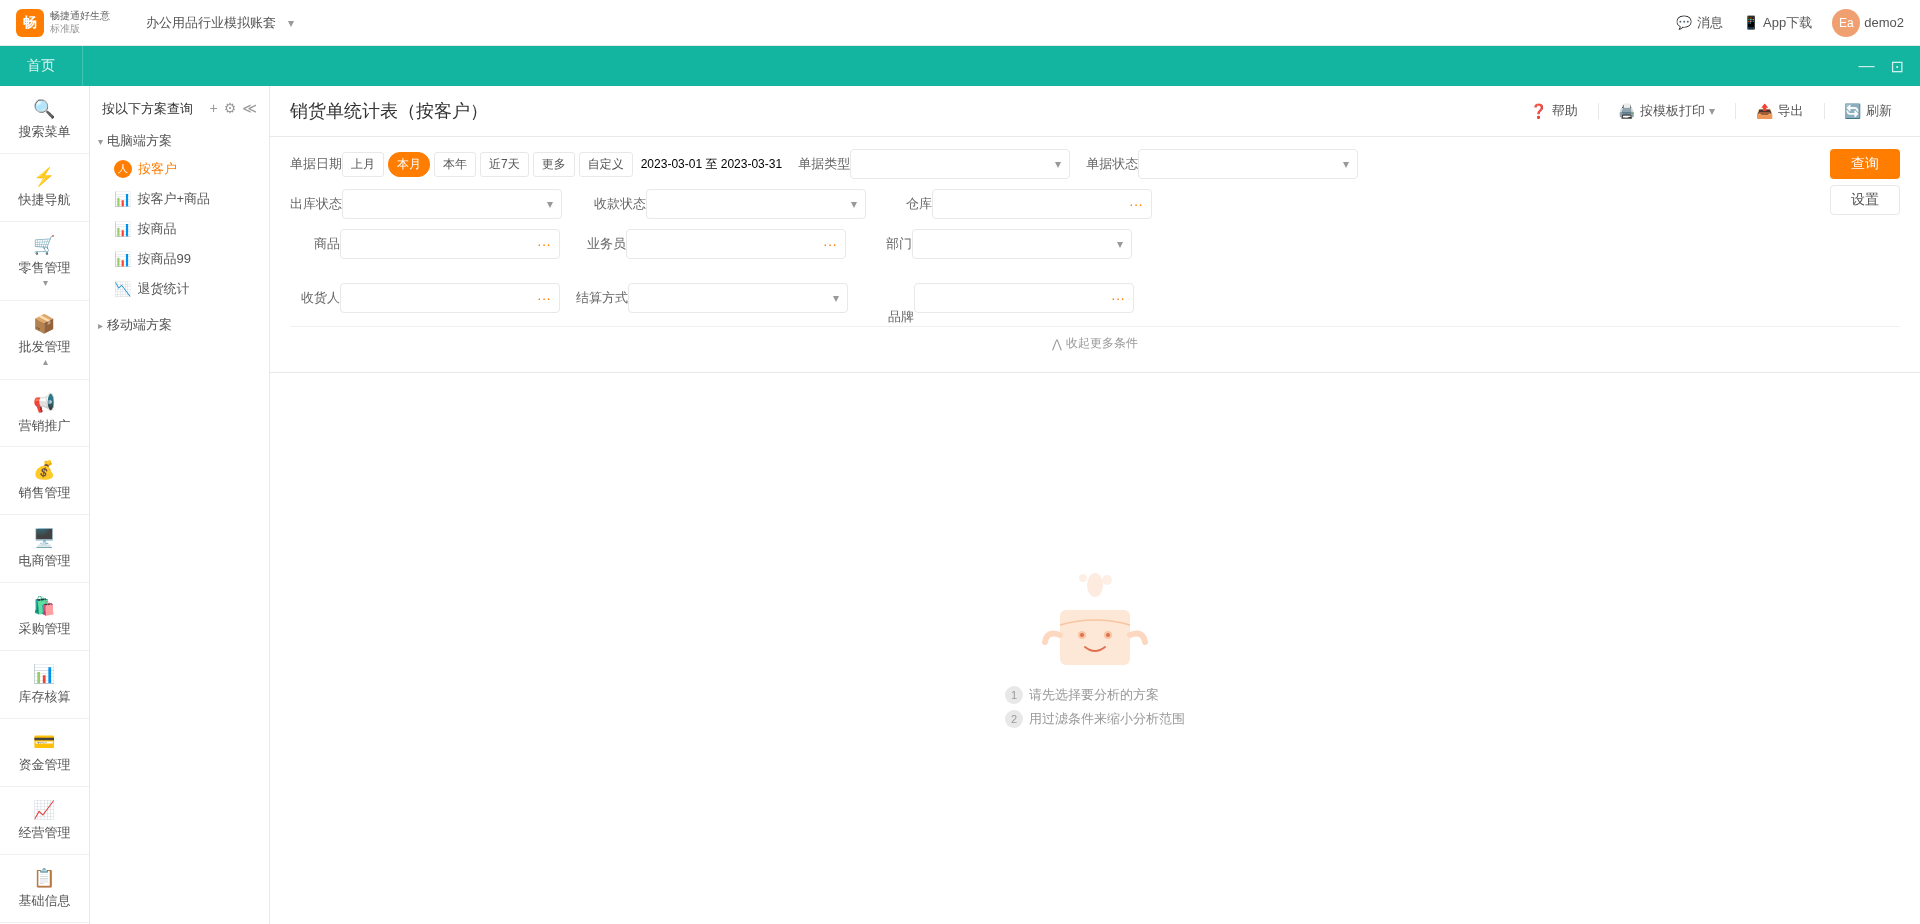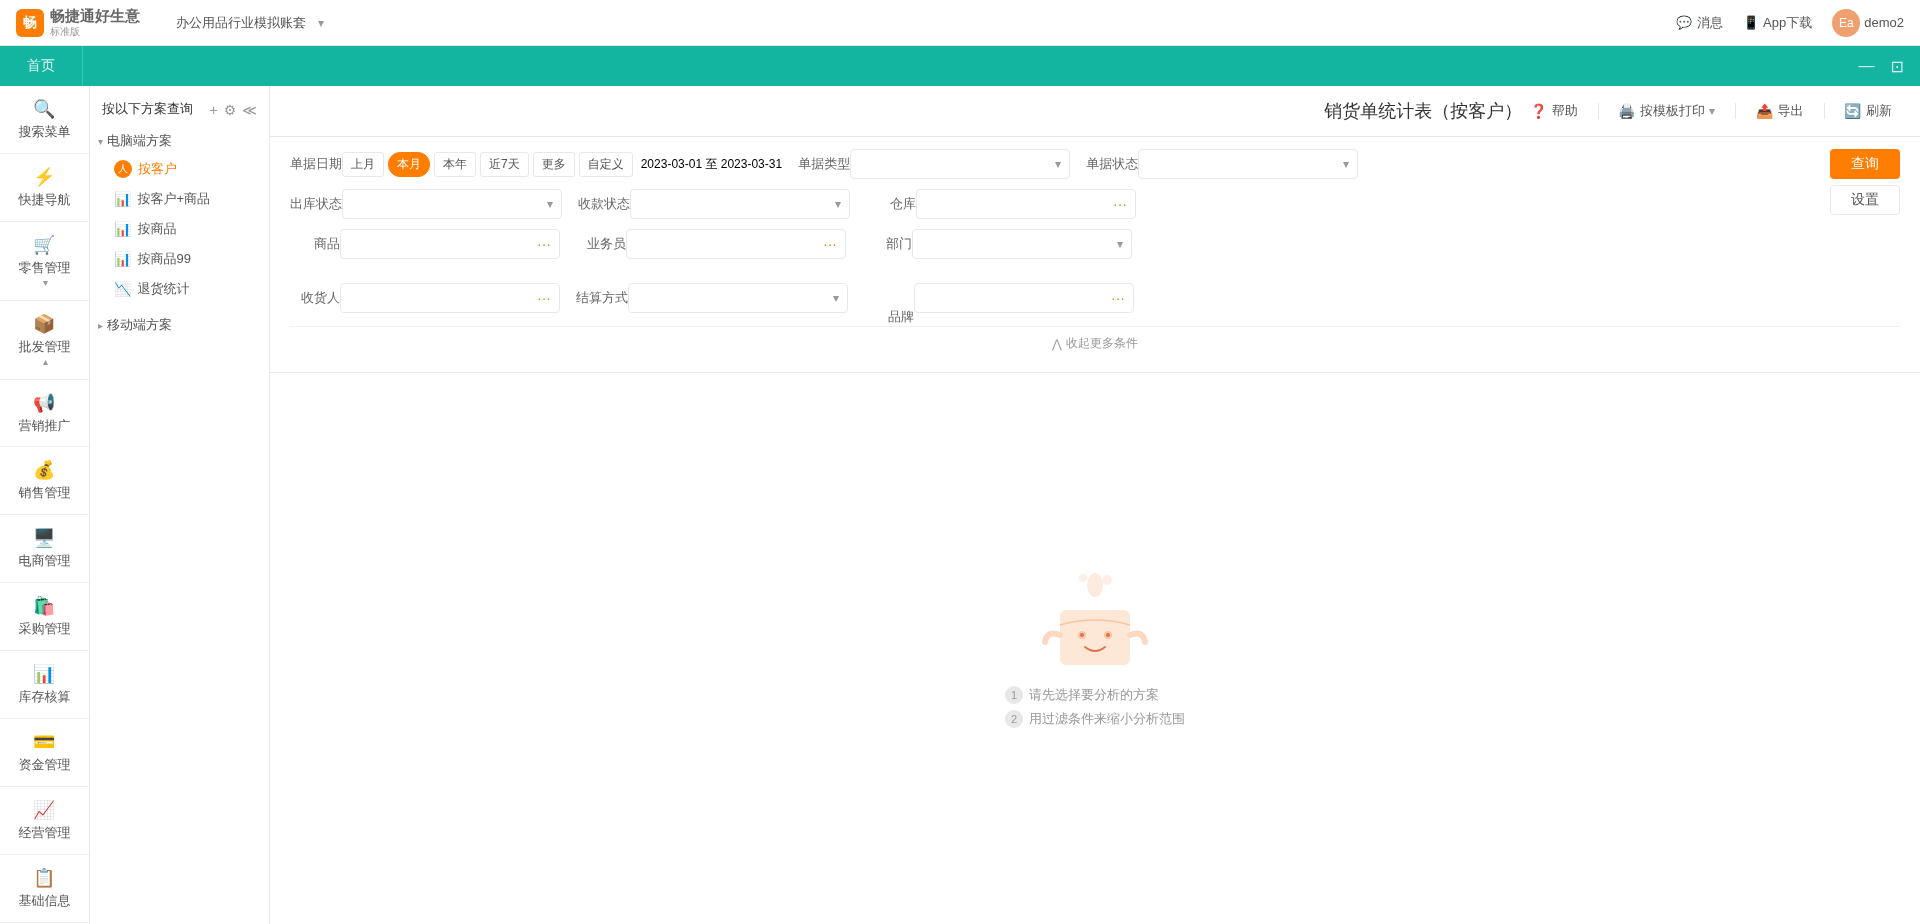--- a/index.html
+++ b/index.html
@@ -12,21 +12,21 @@
       display: flex;
       align-items: center;
       justify-content: space-between;
       padding: 0 16px;
       border-bottom: 1px solid #e8e8e8;
       flex-shrink: 0;
     }
     .top-header-left { display: flex; align-items: center; gap: 8px; }
     .logo-area { display: flex; align-items: center; gap: 6px; }
     .logo-icon { width: 28px; height: 28px; background: #ff7d00; border-radius: 6px; display: flex; align-items: center; justify-content: center; color: white; font-size: 14px; font-weight: bold; }
-    .logo-text { font-size: 15px; color: #666; line-height: 1.3; font-weight: bold; }
+    .logo-text { font-size: 10px; color: #666; line-height: 1.3; }
     .logo-sub { font-size: 10px; color: #999; }
     .app-title { font-size: 13px; color: #555; margin-left: 28px; }
     .dropdown-icon { color: #999; font-size: 12px; margin-left: 4px; cursor: pointer; }
 
     .top-header-right { display: flex; align-items: center; gap: 20px; }
     .header-action { display: flex; align-items: center; gap: 4px; color: #555; cursor: pointer; font-size: 13px; }
     .avatar { width: 28px; height: 28px; border-radius: 50%; background: #f0a070; display: flex; align-items: center; justify-content: center; color: white; font-size: 12px; overflow: hidden; }
 
     
     .tab-bar {
@@ -100,21 +100,21 @@
     .scheme-sidebar {
       width: 180px;
       background: #fff;
       border-right: 1px solid #e8e8e8;
       flex-shrink: 0;
       overflow-y: auto;
       padding: 8px 0;
     }
     .scheme-header {
       display: flex;
-      align-items: flex-end;
+      align-items: flex-start;
       padding: 6px 12px;
       font-size: 13px;
       color: #333;
       gap: 6px;
     }
     .scheme-header-icons { display: flex; gap: 6px; margin-left: auto; }
     .scheme-header-icon { color: #999; cursor: pointer; font-size: 14px; }
     .scheme-group { padding: 4px 0; }
     .scheme-group-title {
       display: flex;
@@ -147,21 +147,21 @@
       overflow: hidden;
       background: #f5f5f5;
     }
 
     
     .page-header {
       background: #fff;
       padding: 12px 20px;
       display: flex;
       align-items: center;
-      justify-content: flex-end;
+      justify-content: space-between;
       border-bottom: 1px solid #e8e8e8;
       flex-shrink: 0;
     }
     .page-title { font-size: 18px; font-weight: 500; color: #333; }
     .page-actions { display: flex; align-items: center; gap: 12px; }
     .page-action-btn {
       display: flex; align-items: center; gap: 4px;
       color: #555; font-size: 13px; cursor: pointer; padding: 4px 8px;
       border-radius: 4px;
     }
@@ -522,21 +522,21 @@
             </div>
           </div>
 
           <div class="filter-row">
             <span class="filter-label">出库状态</span>
             <div class="filter-select" style="min-width:180px; max-width:220px;">
               <span></span>
               <span class="filter-select-arrow">▾</span>
             </div>
 
-            <span class="filter-label" style="margin-left:16px;">收款状态</span>
+            <span class="filter-label" style="margin-left:32px;">收款状态</span>
             <div class="filter-select" style="min-width:180px; max-width:220px;">
               <span></span>
               <span class="filter-select-arrow">▾</span>
             </div>
 
             <span class="filter-label" style="margin-left:16px;">仓库</span>
             <div class="filter-select" style="min-width:180px; max-width:220px;">
               <span></span>
               <span class="filter-select-dots">···</span>
             </div>

